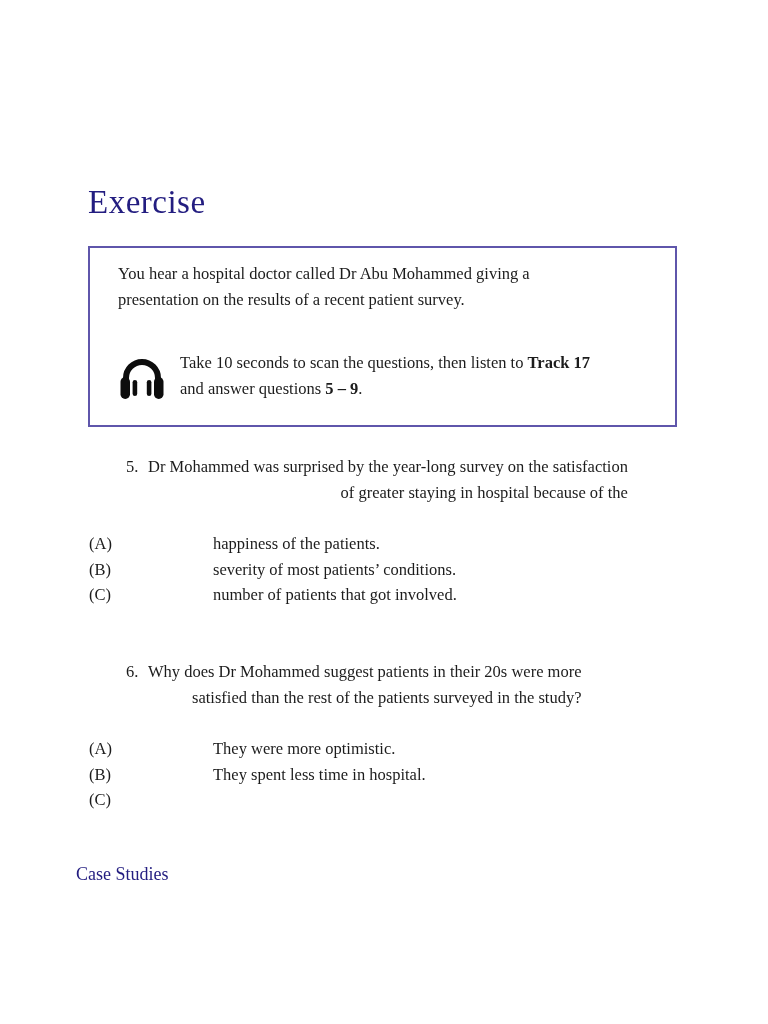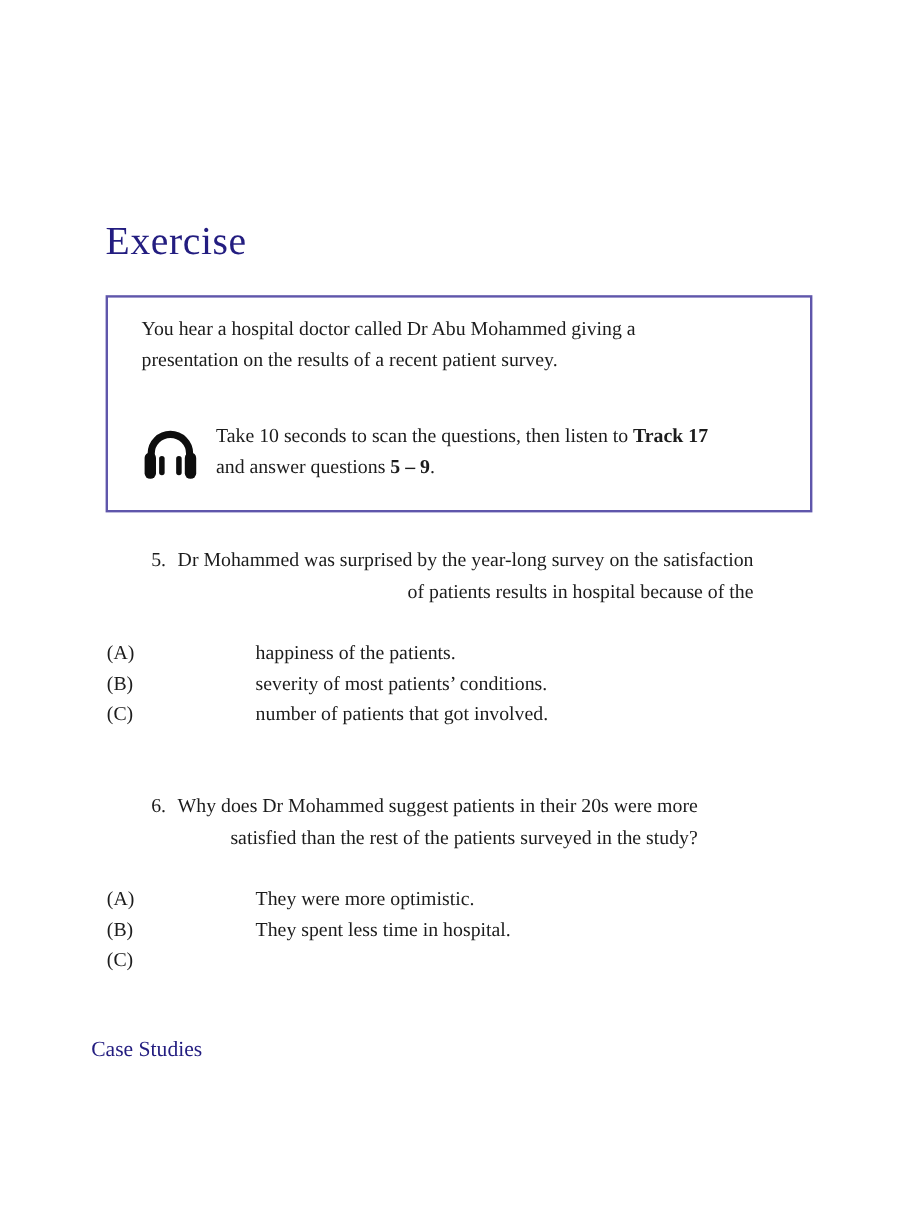--- a/index.html
+++ b/index.html
@@ -105,21 +105,21 @@
         <span class="line"><span>Take 10 seconds to scan the questions, then listen to </span><b>Track 17</b></span>
         <span class="line"><span>and answer questions </span><b>5 – 9</b><span>.</span></span>
       </p>
     </div>
   </div>
 
   <div class="question q5">
     <span class="qnum">5.</span>
     <div class="qtext">
       <span class="line">Dr Mohammed was surprised by the year-long survey on the satisfaction</span>
-      <span class="line">of patients results in hospital because of the</span>
+      <span class="line">of greater staying in hospital because of the</span>
     </div>
   </div>
 
   <div class="options opts5">
     <div class="opt-row">
       <span class="opt-letter">(A)</span>
       <span class="opt-text">happiness of the patients.</span>
     </div>
     <div class="opt-row">
       <span class="opt-letter">(B)</span>

